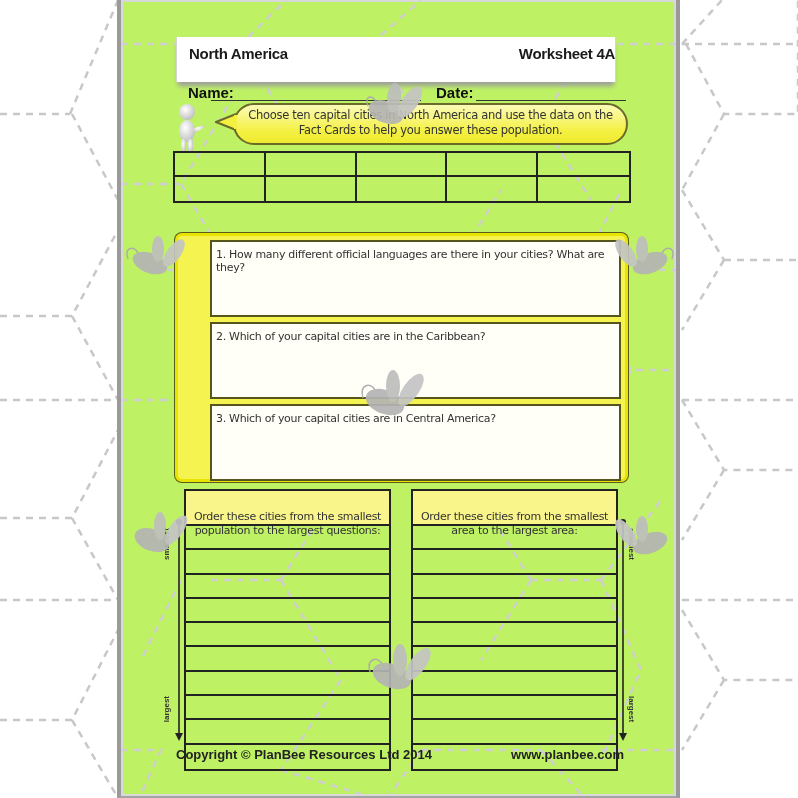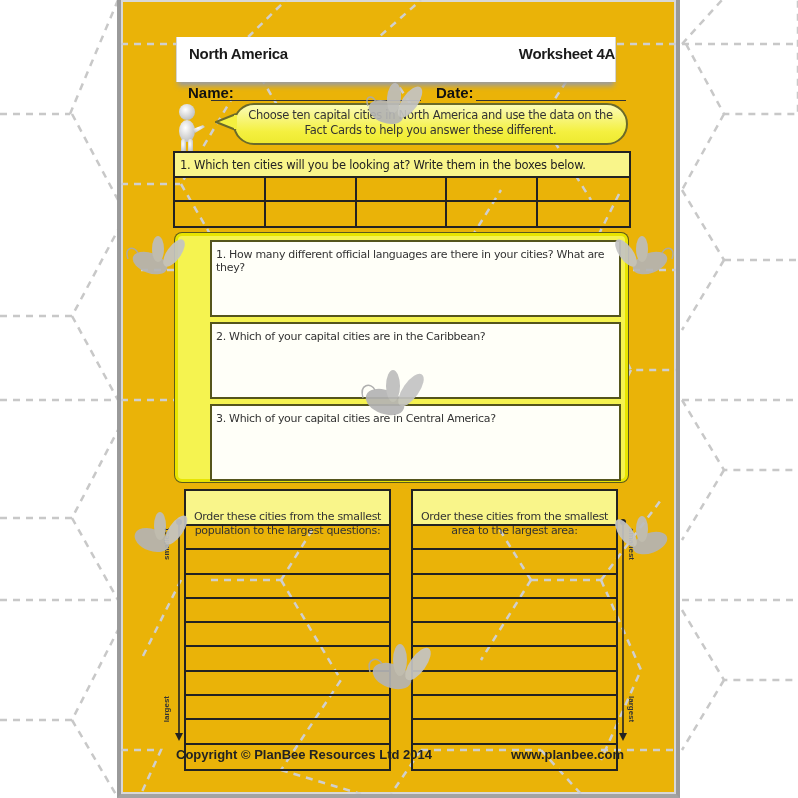--- a/index.html
+++ b/index.html
@@ -5,22 +5,22 @@
     * { box-sizing: border-box; margin: 0; padding: 0; }
     html, body { width: 798px; height: 798px; overflow: hidden; background: #ffffff; }
     body { position: relative; font-family: "DejaVu Sans", sans-serif; }
 
     
     .bg-hex { position: absolute; left: 0; top: 0; width: 798px; height: 798px; z-index: 0; }
 
     
     .page {
       position: absolute; left: 117px; top: 0; width: 563px; height: 798px;
-      background: #eab308;
-      border-left: 4px solid #9a9a9a; border-right: 4px solid #9a9a9a; border-bottom: 4px solid #a3a3a3;
+      background: #bef264;
+      border-left: 4px solid #9a9a9a; border-right: 4px solid #9a9a9a; border-bottom: 2px solid #a3a3a3;
       box-shadow: inset 0 0 0 2px #d8d8d8;
       z-index: 1;
     }
     .page-hex { position: absolute; left: 0; top: 0; width: 555px; height: 794px; z-index: 0; pointer-events: none; }
 
     
     .banner {
       position: absolute; left: 55px; top: 37px; width: 440px; height: 45px;
       background: #ffffff;
       border-left: 1px solid #d4d4d4; border-right: 1px solid #d4d4d4;
@@ -204,25 +204,24 @@
     <rect x="8" y="36" width="5" height="14" rx="2" fill="url(#fg)"></rect>
     <rect x="15" y="36" width="5" height="14" rx="2" fill="url(#fg)"></rect>
   </svg>
 
   <svg class="bubble-tail" width="22" height="22" viewBox="0 0 22 22">
     <path d="M21 2 L1 10 L21 18" fill="#f4f040" stroke="#6a6a2a" stroke-width="2"></path>
     <rect x="19" y="3" width="4" height="14" fill="#f4f040"></rect>
   </svg>
   <div class="bubble">
     <div class="bubble-text">Choose ten capital cities in North America and use the data on the</div>
-    <div class="bubble-text">Fact Cards to help you answer these different.</div>
+    <div class="bubble-text">Fact Cards to help you answer these population.</div>
   </div>
 
   <div class="cities">
-    <div class="cities-head">1. Which ten cities will you be looking at? Write them in the boxes below.</div>
     <div class="cities-grid">
       <div class="city-cell"></div>
       <div class="city-cell"></div>
       <div class="city-cell"></div>
       <div class="city-cell"></div>
       <div class="city-cell"></div>
       <div class="city-cell"></div>
       <div class="city-cell"></div>
       <div class="city-cell"></div>
       <div class="city-cell"></div>

